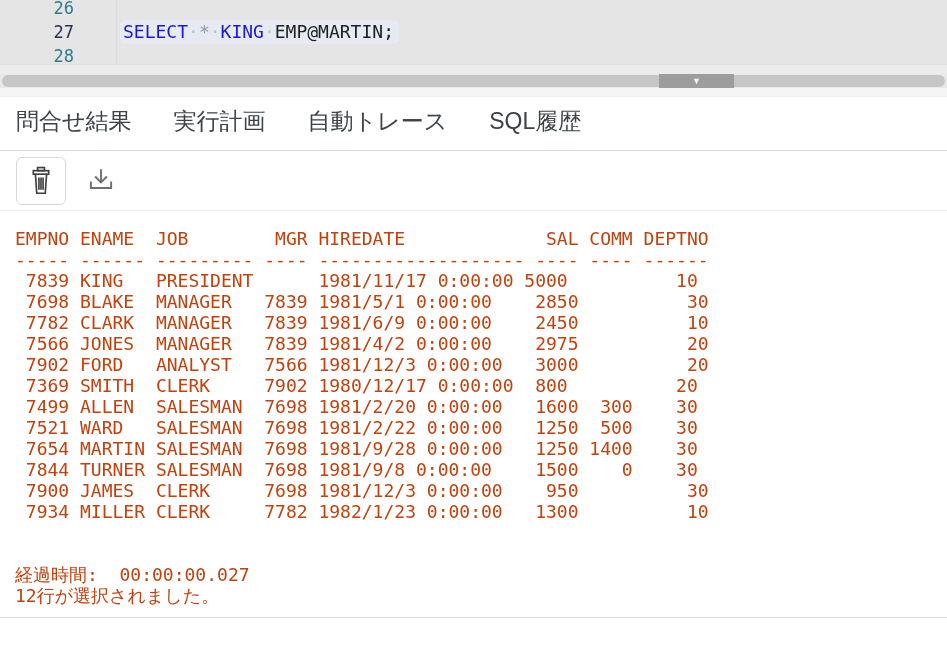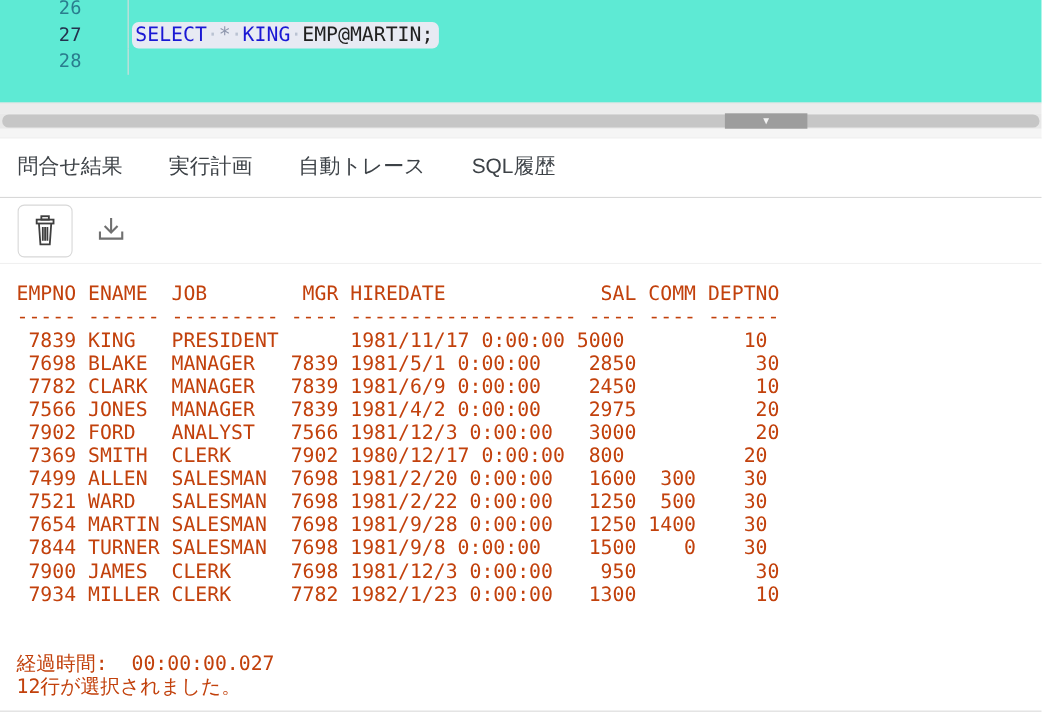--- a/index.html
+++ b/index.html
@@ -2,21 +2,21 @@
 <html><head>
 <meta charset="utf-8">
 <style>
   html,body{margin:0;padding:0;}
   body{
     width:947px;height:660px;background:#ffffff;overflow:hidden;
     font-family:"Liberation Sans",sans-serif;
     -webkit-font-smoothing:antialiased;
   }
   
-  .editor{height:93px;background:#5eead4;overflow:hidden;position:relative;}
+  .editor{height:64px;background:#e5e5e5;overflow:hidden;position:relative;}
   .ed-lines{margin-top:-4px;}
   .ed-line{display:flex;height:24px;align-items:center;
     font-family:"DejaVu Sans Mono",monospace;font-size:18px;}
   .gutter{width:117px;box-sizing:border-box;padding-right:42px;text-align:right;
     font-size:17px;color:#2a7d8e;border-right:1px solid #dcdcdc;height:24px;line-height:24px;flex:none;}
   .gutter.current{color:#24324e;}
   .code{padding-left:3px;white-space:pre;height:24px;line-height:24px;}
   .stmt-hl{display:inline-block;background:#e7eaf3;border-radius:6px;
     padding:0 5px 0 3px;height:24px;line-height:24px;}
   .tok-keyword{color:#1a18d4;}
@@ -29,21 +29,21 @@
   .splitter{height:14px;background:#e8e8e8;position:relative;}
   .splitter-thumb{position:absolute;left:2px;right:2px;top:1px;height:12px;
     border-radius:6px;background:#c6c6c6;}
   .splitter-handle{position:absolute;left:659px;top:0;width:75px;height:14px;
     background:#9d9d9d;display:flex;align-items:center;justify-content:center;
     color:#f2f2f2;font-size:9px;line-height:14px;cursor:pointer;}
   .panel-gap{height:9px;background:#f5f5f5;border-bottom:1px solid #ededed;box-sizing:border-box;}
   
   .tabbar{height:54px;display:flex;align-items:stretch;padding-left:2px;
     border-bottom:1px solid #d8d8d8;box-sizing:border-box;background:#fff;gap:14px;}
-  .tab{display:flex;align-items:center;padding:0 14px;font-size:19px;color:#3d4247;
+  .tab{display:flex;align-items:center;padding:0 14px;font-size:23px;color:#3d4247;
     border-bottom:4px solid transparent;box-sizing:border-box;cursor:pointer;white-space:nowrap;}
   .tab.active{border-bottom-color:#1878be;}
   
   .toolbar{height:60px;display:flex;align-items:center;gap:16px;padding-left:16px;
     border-bottom:1px solid #f0f0f0;box-sizing:border-box;background:#fff;}
   .btn-clear{width:50px;height:48px;border:1px solid #d8d8d8;border-radius:6px;
     background:#fff;display:flex;align-items:center;justify-content:center;cursor:pointer;padding:0;}
   .icon-download-wrap{width:38px;height:48px;display:flex;align-items:center;justify-content:center;cursor:pointer;}
   
   .output{margin:0;padding:17px 0 0 15px;

